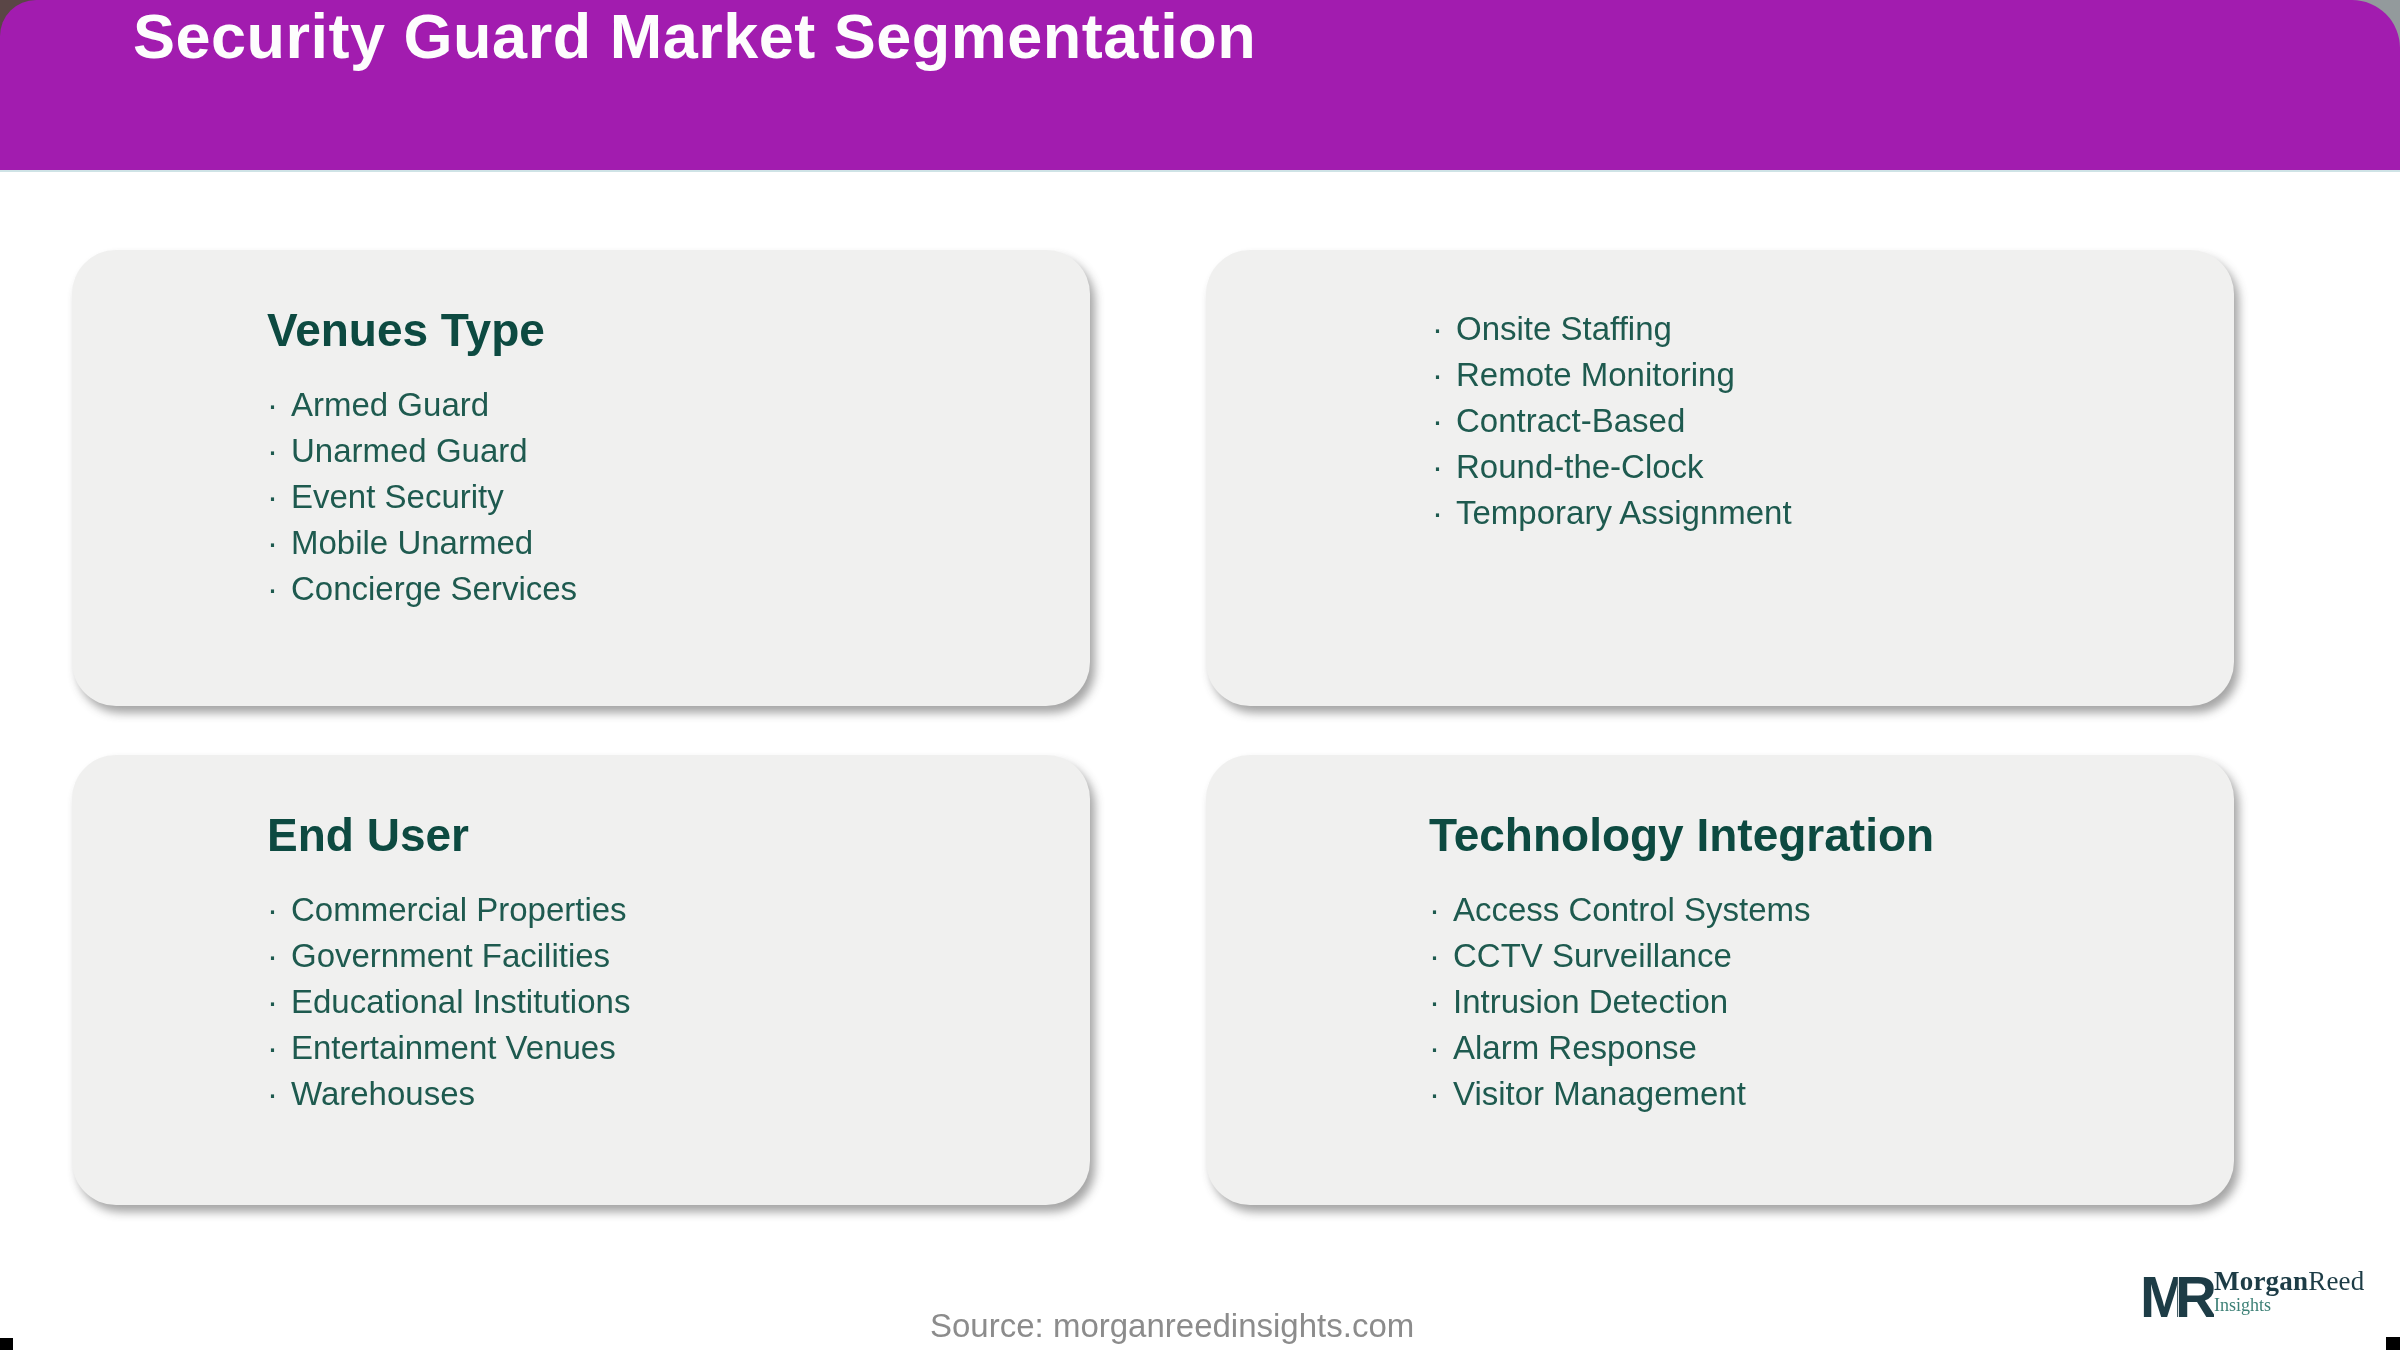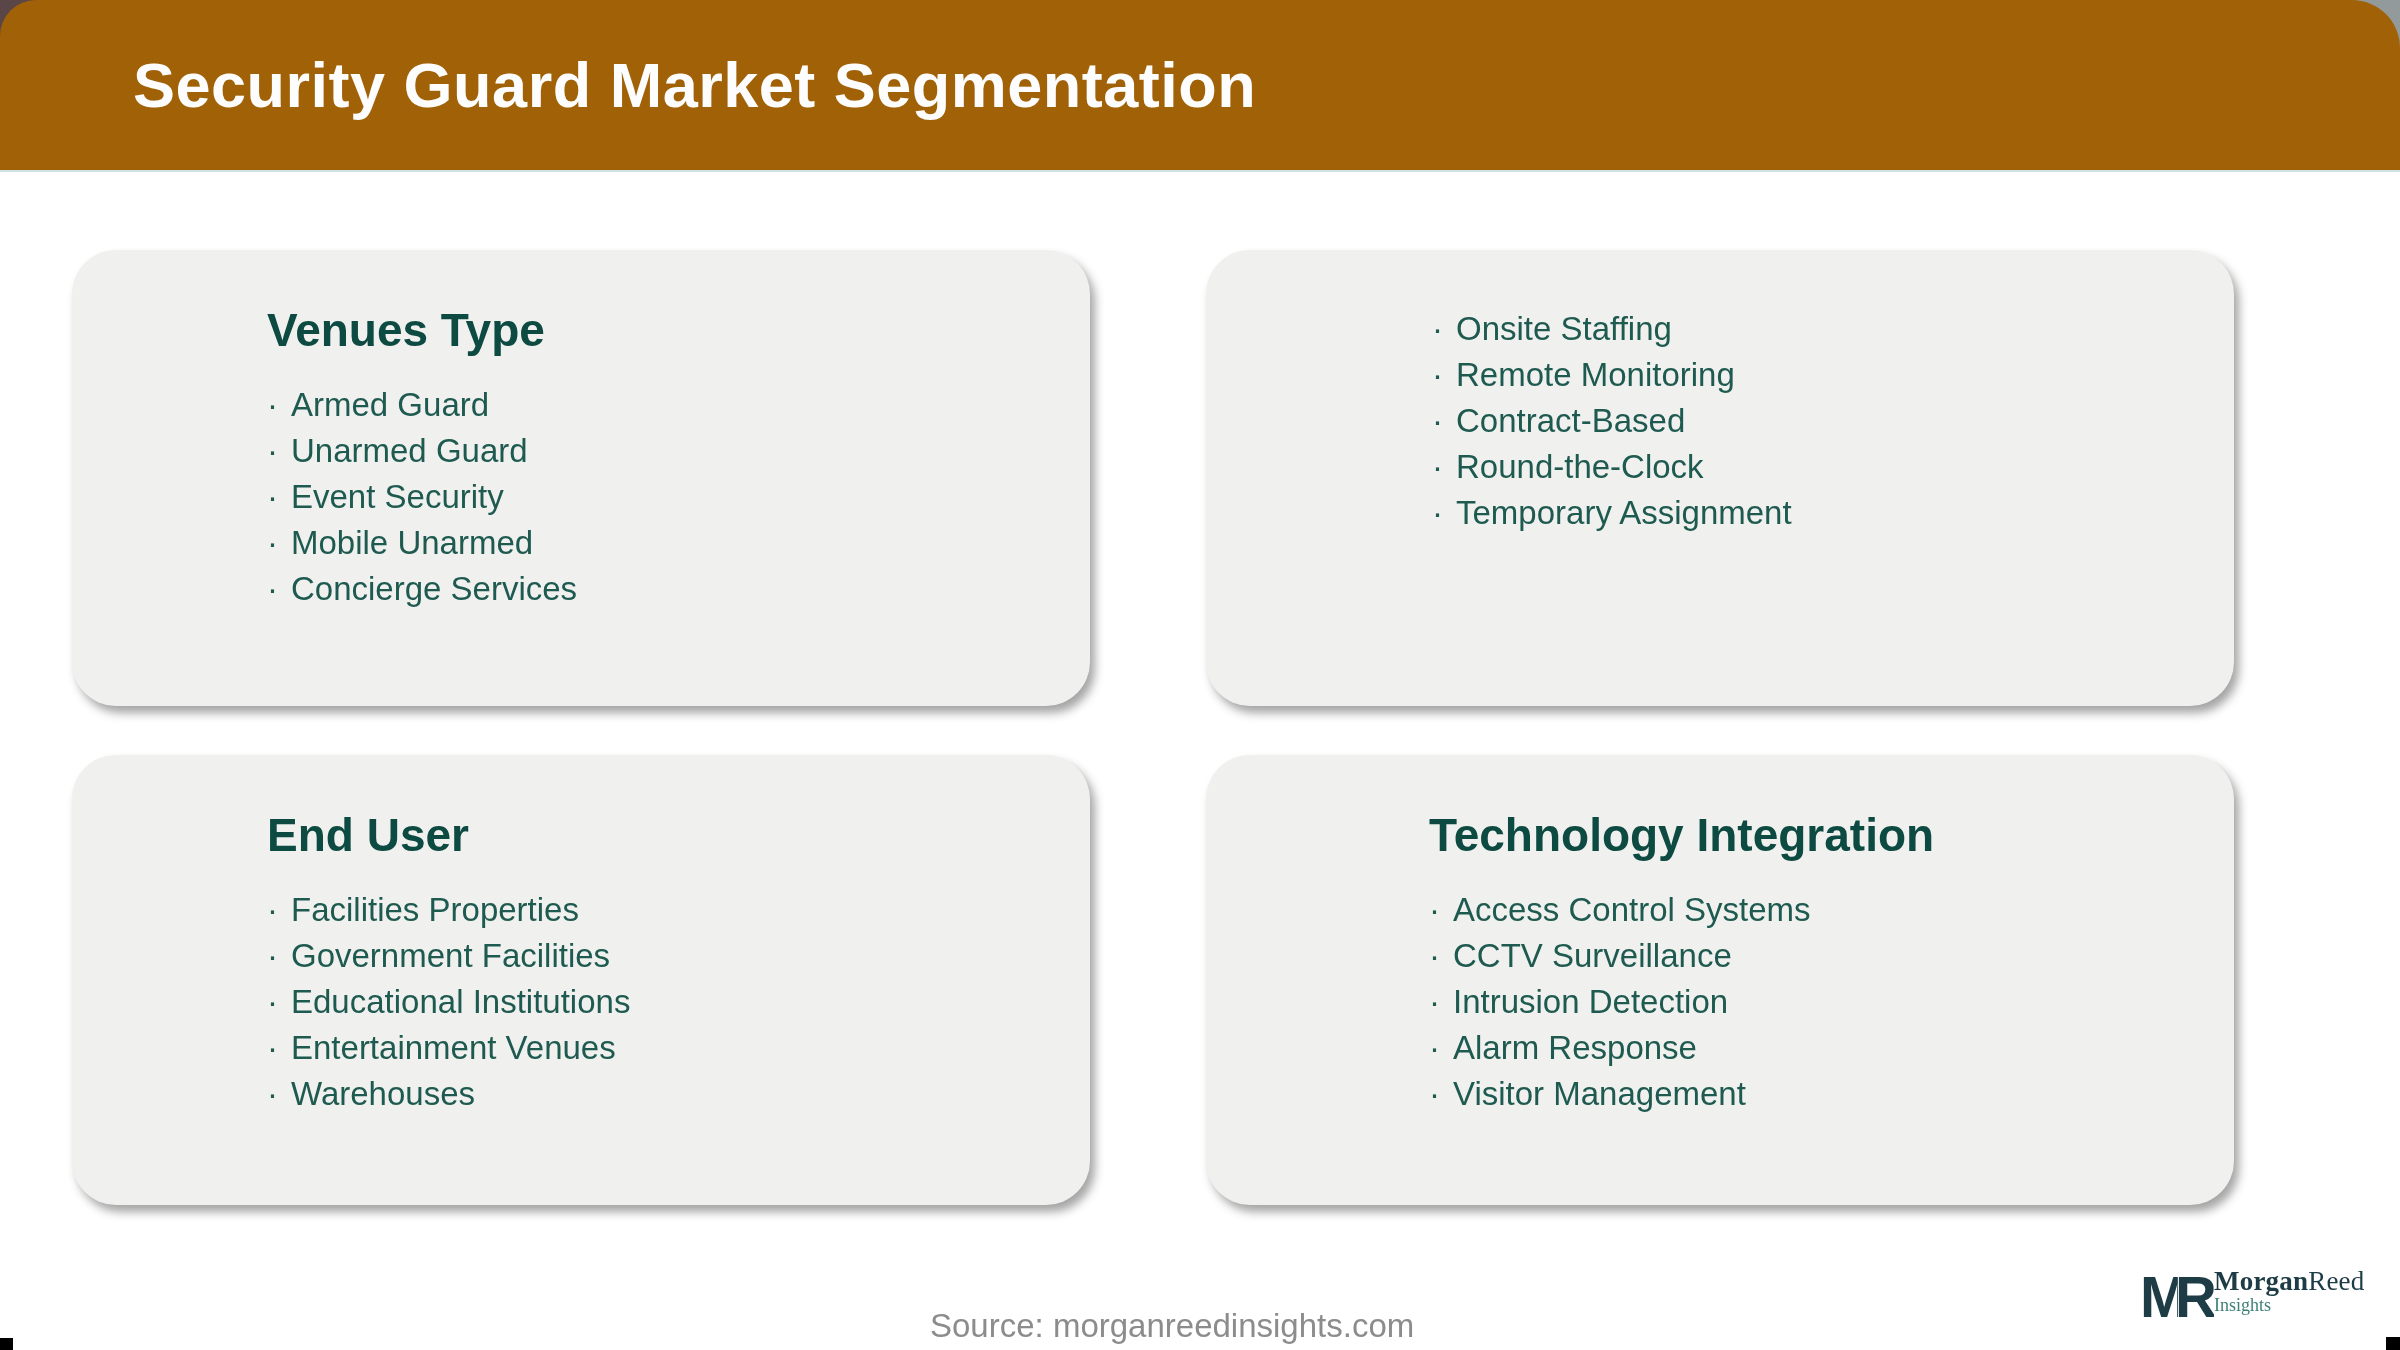--- a/index.html
+++ b/index.html
@@ -6,22 +6,22 @@
   .stage{
     position:relative;width:2400px;height:1350px;overflow:hidden;
     background:#ffffff;font-family:"Liberation Sans",sans-serif;
   }
   
   .corner-tl{position:absolute;left:0;top:0;width:40px;height:40px;background:#5a4646;}
   .corner-tr{position:absolute;right:0;top:0;width:52px;height:52px;background:#939a9c;}
   
   .header{
     position:absolute;left:0;top:0;width:2400px;height:172px;
-    background:#a16207;border-radius:36px 48px 0 0;
-    display:flex;align-items:center;
+    background:#a21caf;border-radius:36px 48px 0 0;
+    display:flex;align-items:flex-start;
     border-bottom:2px solid #cfe3e6;box-sizing:border-box;
   }
   .header h1{
     margin:0 0 0 133px;color:#fdfdfd;font-size:63px;font-weight:bold;
     letter-spacing:0.5px;
   }
   
   .card{
     position:absolute;background:#f0f0ef;border-radius:44px;
     box-shadow:5px 7px 10px rgba(55,55,55,0.45);
@@ -124,21 +124,21 @@
           <span>Temporary Assignment</span>
         </li>
     </ul>
   </div>
 
   <div class="card c3">
     <h2>End User</h2>
     <ul>
       <li>
           <span class="dot">·</span>
-          <span>Facilities Properties</span>
+          <span>Commercial Properties</span>
         </li>
       <li>
           <span class="dot">·</span>
           <span>Government Facilities</span>
         </li>
       <li>
           <span class="dot">·</span>
           <span>Educational Institutions</span>
         </li>
       <li>

